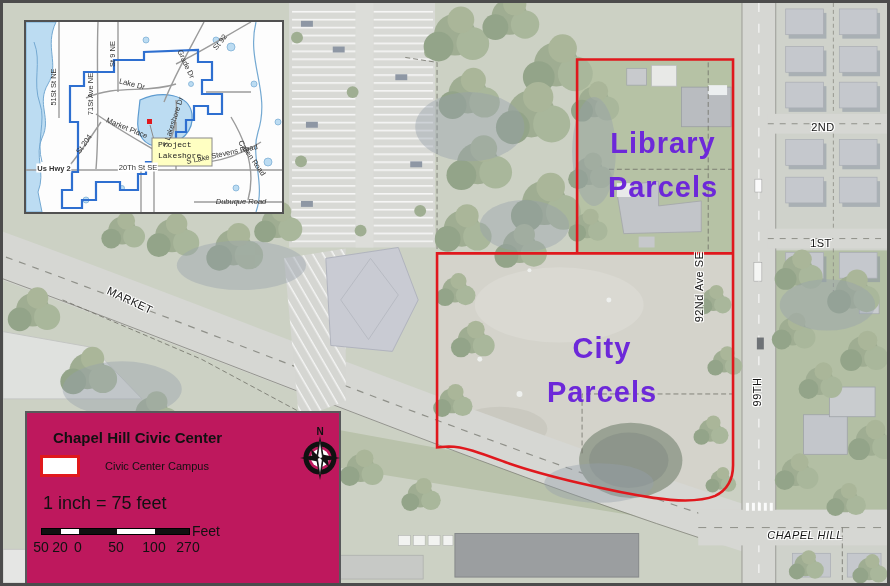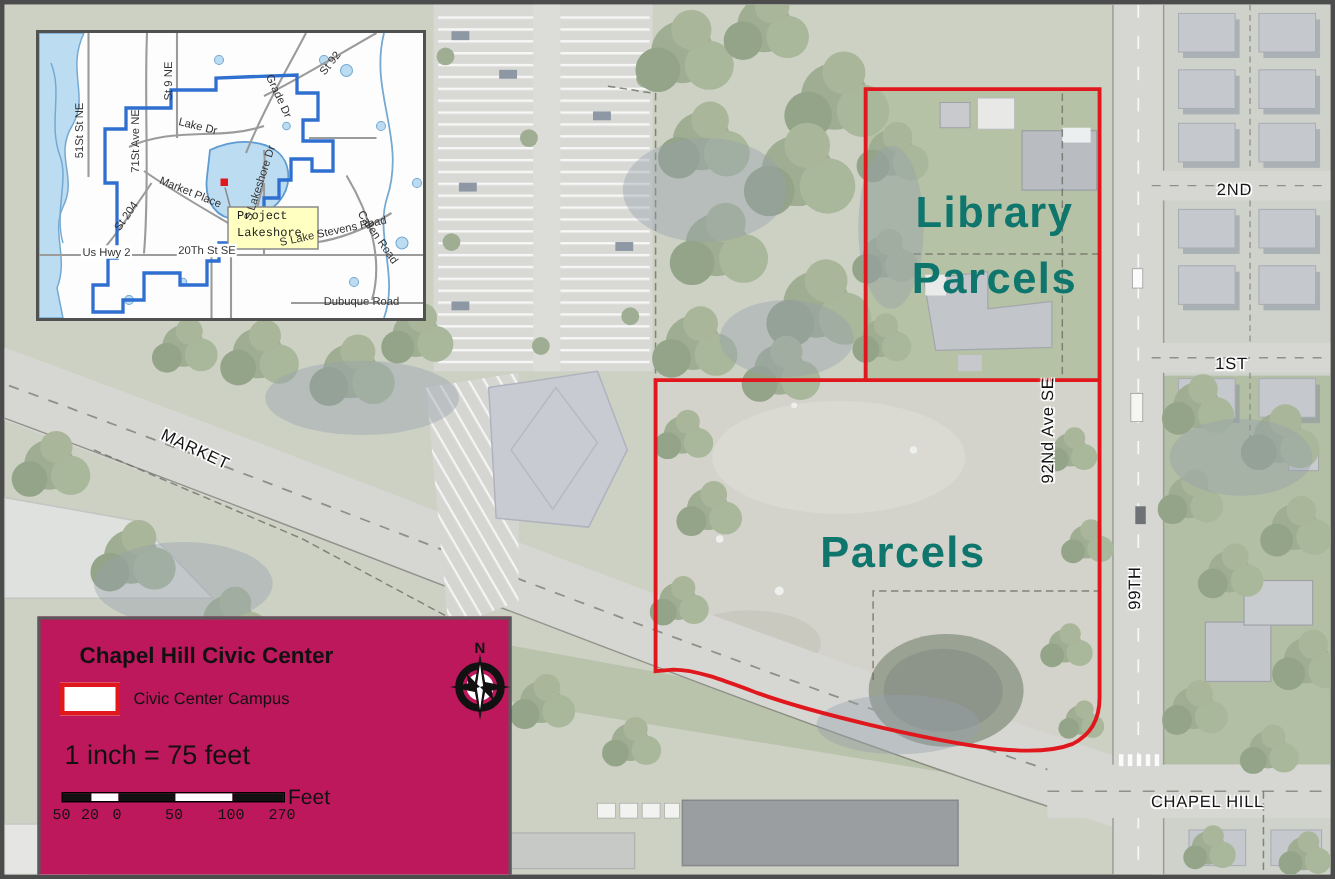--- a/index.html
+++ b/index.html
@@ -6,41 +6,41 @@
   .stage{position:relative;width:890px;height:586px;box-sizing:border-box;border:3px solid #4c4c4c;
          overflow:hidden;background:#ccd1c4;}
   .stage svg.aerial{position:absolute;left:0;top:0;width:884px;height:580px;display:block;}
   
   .street{position:absolute;font-size:11px;color:#141414;white-space:nowrap;letter-spacing:.5px;
           transform:translate(-50%,-50%);
           text-shadow:-1px -1px 0 #fff,1px -1px 0 #fff,-1px 1px 0 #fff,1px 1px 0 #fff,0 0 3px #fff;}
   .rot-mkt{transform:translate(-50%,-50%) rotate(25deg);}
   .rot-v{transform:translate(-50%,-50%) rotate(-90deg);}
   
-  .parcel-label{position:absolute;width:220px;text-align:center;color:#0f766e;font-weight:bold;
+  .parcel-label{position:absolute;width:220px;text-align:center;color:#6d28d9;font-weight:bold;
                 font-size:29px;line-height:1.5;letter-spacing:1px;transform:translate(-50%,-50%);}
   
   .inset{position:absolute;left:21px;top:17px;width:260px;height:194px;background:#fdfdfd;
          border:2px solid #515151;box-sizing:border-box;overflow:hidden;}
   .inset svg{position:absolute;left:0;top:0;}
   .ilabel{position:absolute;font-size:7.5px;color:#333;white-space:nowrap;transform:translate(-50%,-50%);}
   .ilabel.box{background:#fff;padding:0 1px;}
   .callout-text{position:absolute;font-size:8px;color:#222;line-height:1.35;font-family:Liberation Mono, monospace;}
   
   .legend{position:absolute;left:22px;top:408px;width:316px;height:197px;background:#be185d;
           border:2px solid #58595b;box-sizing:border-box;}
   .legend-title{position:absolute;left:26px;top:16px;font-size:15px;font-weight:bold;color:#111;}
   .legend-swatch-row{position:absolute;left:13px;top:42px;display:flex;align-items:center;gap:9px;}
   .legend-swatch{width:34px;height:16px;border:3px solid #e0181d;background:#fff;}
-  .legend-swatch-label{font-size:11px;color:#111;}
+  .legend-swatch-label{font-size:11px;color:#111;margin-left:16px;}
   .legend-scale-text{position:absolute;left:16px;top:80px;font-size:18px;color:#111;}
   .scalebar{position:absolute;left:14px;top:115px;height:5px;display:flex;border:1px solid #000;}
   .scalebar .seg{height:5px;}
   .scalebar .b{background:#111;} .scalebar .w{background:#fff;}
-  .sb-tick{position:absolute;top:126px;font-size:10px;color:#111;transform:translateX(-50%);font-family:Liberation Mono, monospace;}
+  .sb-tick{position:absolute;top:126px;font-size:14px;color:#111;transform:translateX(-50%);}
   .sb-unit{position:absolute;left:165px;top:110px;font-size:14px;color:#111;}
   .compass{position:absolute;left:270px;top:12px;}
 </style>
 </head>
 <body>
 
 <div class="stage">
 
   <svg class="aerial" viewBox="0 0 890 586" preserveAspectRatio="none">
     <defs>
@@ -263,27 +263,28 @@
                C615,494 545,478 506,464 C482,455 464,448 449,448 L437,449 L437,253 L578,253 Z
                M578,253 L735,253" fill="none" stroke="#e0181d" stroke-width="2.6"></path>
     </g>
   </svg>
 
   <span class="street rot-mkt" style="left:127px;top:297px;">MARKET</span>
   <span class="street" style="left:820px;top:124px;">2ND</span>
   <span class="street" style="left:818px;top:240px;">1ST</span>
   <span class="street rot-v" style="left:696px;top:284px;">92Nd Ave SE</span>
   <span class="street rot-v" style="left:754px;top:389px;">99TH</span>
-  <span class="street" style="left:802px;top:532px;">CHAPEL HILL</span>
+  <span class="street" style="left:802px;top:532px;font-style:italic;">CHAPEL HILL</span>
 
   <div class="parcel-label" style="left:660px;top:162px;">
     <div>Library</div>
     <div>Parcels</div>
   </div>
   <div class="parcel-label" style="left:599px;top:367px;">
+    <div>City</div>
     <div>Parcels</div>
   </div>
 
   <div class="inset">
     <svg width="256" height="190" viewBox="0 0 256 190">
 
       <path d="M0,0 L30,0 C18,25 34,42 22,62 C10,82 26,96 16,116 C8,133 20,150 12,170 L16,190 L0,190 Z" fill="#bcdcf2" stroke="#74a9d2" stroke-width="1"></path>
       <path d="M8,20 C16,40 6,60 14,82 C20,98 10,120 16,140" fill="none" stroke="#74a9d2" stroke-width="1"></path>
       <path d="M230,0 C220,40 245,70 232,110 C224,135 240,162 230,190" fill="none" stroke="#74a9d2" stroke-width="1.2"></path>
       <g fill="#bcdcf2" stroke="#74a9d2" stroke-width=".7">
@@ -335,24 +336,24 @@
     <span class="ilabel" style="left:27px;top:65px;transform:translate(-50%,-50%) rotate(-90deg);">51St St NE</span>
     <span class="ilabel" style="left:64px;top:72px;transform:translate(-50%,-50%) rotate(-90deg);">71St Ave NE</span>
     <span class="ilabel" style="left:86px;top:32px;transform:translate(-50%,-50%) rotate(-90deg);">St 9 NE</span>
     <span class="ilabel" style="left:194px;top:20px;transform:translate(-50%,-50%) rotate(-52deg);">St 92</span>
     <span class="ilabel" style="left:106px;top:62px;transform:translate(-50%,-50%) rotate(14deg);">Lake Dr</span>
     <span class="ilabel" style="left:160px;top:42px;transform:translate(-50%,-50%) rotate(65deg);">Grade Dr</span>
     <span class="ilabel" style="left:101px;top:106px;transform:translate(-50%,-50%) rotate(22deg);">Market Place</span>
     <span class="ilabel" style="left:147px;top:100px;transform:translate(-50%,-50%) rotate(-72deg);">S Lakeshore Dr</span>
     <span class="ilabel" style="left:196px;top:132px;transform:translate(-50%,-50%) rotate(-12deg);">S Lake Stevens Road</span>
     <span class="ilabel" style="left:58px;top:122px;transform:translate(-50%,-50%) rotate(-55deg);">St 204</span>
-    <span class="ilabel box" style="left:45px;top:146px;">Us Hwy 2</span>
+    <span class="ilabel box" style="left:28px;top:146px;font-weight:bold;">Us Hwy 2</span>
     <span class="ilabel box" style="left:112px;top:145px;text-align:right;">20Th St SE</span>
     <span class="ilabel" style="left:226px;top:136px;transform:translate(-50%,-50%) rotate(55deg);">Callen Road</span>
-    <span class="ilabel" style="left:215px;top:179px;">Dubuque Road</span>
+    <span class="ilabel" style="left:215px;top:179px;font-style:italic;">Dubuque Road</span>
     <div class="callout-text" style="left:132px;top:118px;">
       <div>Project</div>
       <div>Lakeshore</div>
     </div>
   </div>
 
   <div class="legend">
     <div class="legend-title">Chapel Hill Civic Center</div>
     <div class="legend-swatch-row">
       <div class="legend-swatch"></div>

